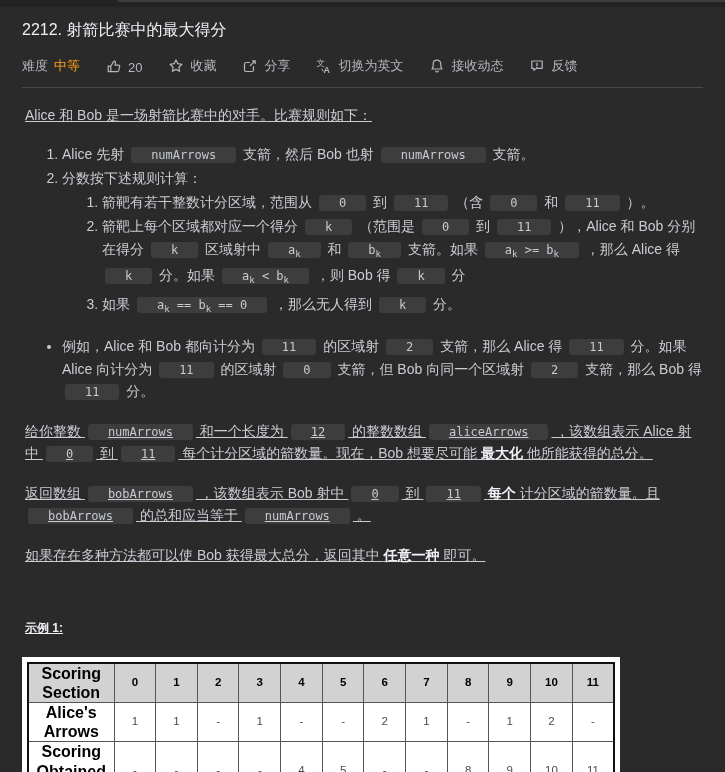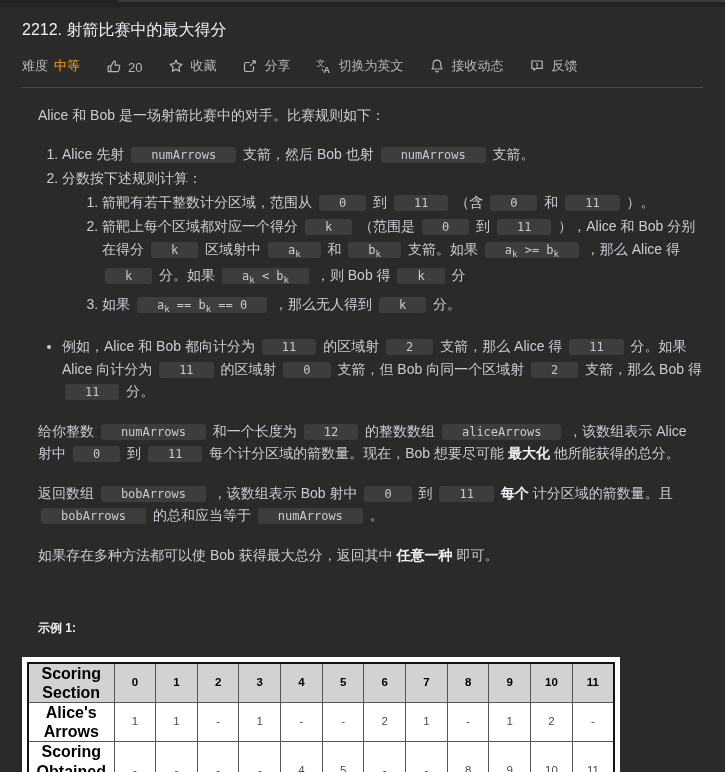--- a/index.html
+++ b/index.html
@@ -23,21 +23,21 @@
   .toolbar {
     display: flex; align-items: flex-end; gap: 26px;
     margin-top: 13px; font-size: 13px; color: #b3b6bd; height: 22px;
   }
   .tb-item { display: flex; align-items: center; gap: 6px; cursor: default; white-space: nowrap; }
   .difficulty-value { color: #ffa116; }
   .tb-icon { display: inline-flex; width: 16px; height: 16px; }
   .divider { border-top: 1px solid #4a4a4a; margin-top: 12px; }
 
   .desc { font-size: 14px; color: #c9ccd2; line-height: 21.5px; }
-  .desc p { margin: 17px 16px; }
+  .desc p { margin: 17px 3px; text-decoration: underline; }
   .desc ol { margin: 15px 0; padding-left: 40px; }
   .desc ol ol { margin: 2px 0 0 0; padding-left: 40px; }
   .desc ul { margin: 12px 0 15px 0; padding-left: 40px; list-style: disc; }
   .desc li { margin: 2px 0; }
   .desc strong { color: #eff1f6; font-weight: 700; }
   .desc code, .inline-code {
     background: #3d3d3d; color: #c6cad1;
     font-family: "DejaVu Sans Mono", "Liberation Mono", monospace;
     font-size: 12px; border-radius: 3px; padding: 1px 20px; margin: 0 3px;
     white-space: nowrap;

